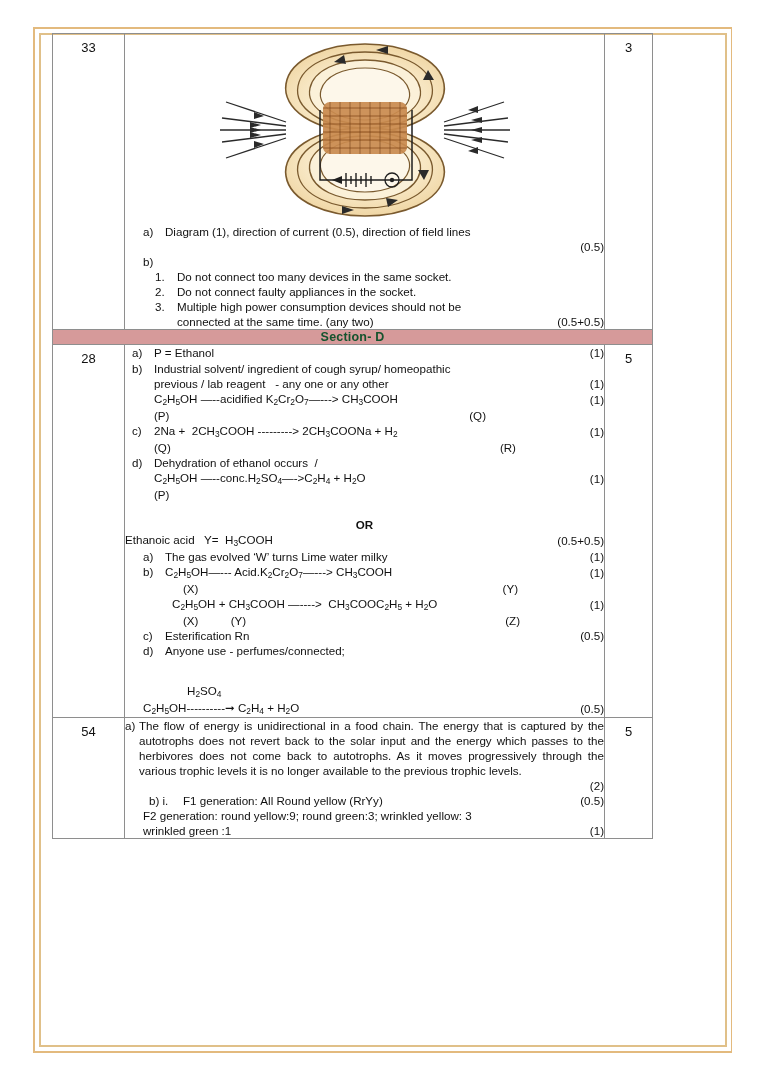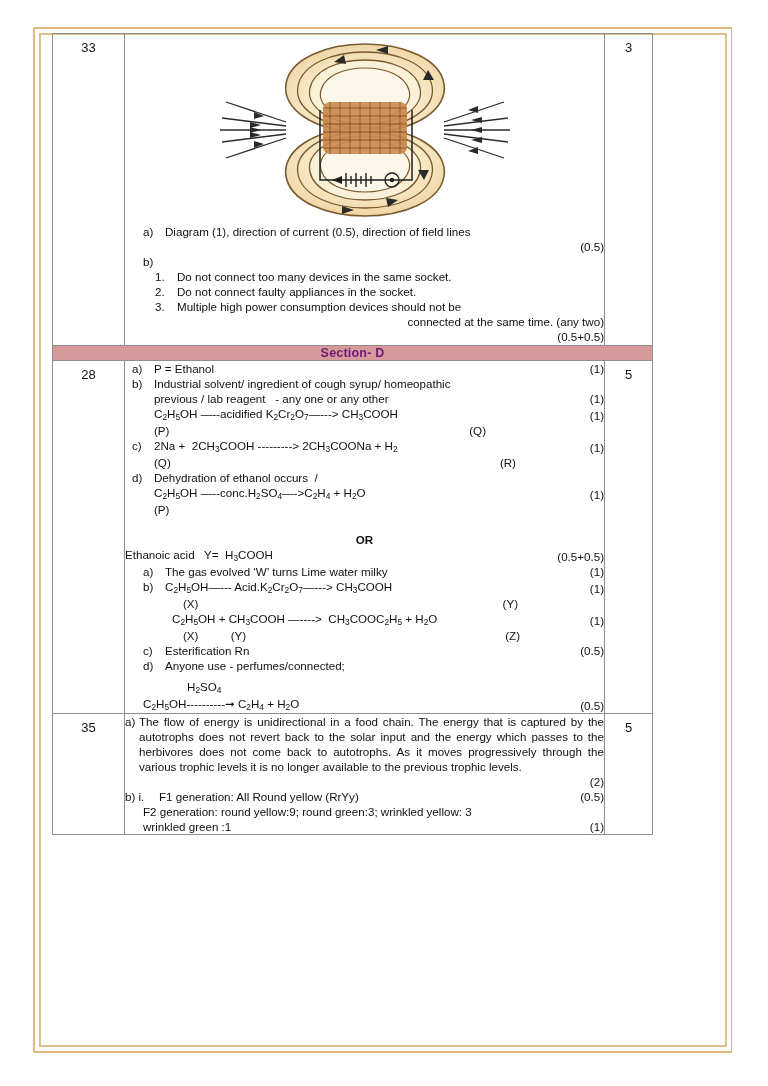--- a/index.html
+++ b/index.html
@@ -61,38 +61,38 @@
   }
   .body-cell { padding: 5px 7px 6px 7px; }
 
   .section-band {
     background: #d69a9a;
     text-align: center;
     font-weight: bold;
     font-size: 12.5px;
     padding: 6px 0 6px 0;
     letter-spacing: .2px;
-    color: #701a75;
+    color: #14532d;
   }
 
   
   .ln {
     display: flex;
-    align-items: flex-end;
+    align-items: center;
     line-height: 1.30;
     min-height: 15px;
   }
   .ln .t { flex: 1 1 auto; white-space: pre-wrap; }
   .ln .m { flex: 0 0 auto; padding-left: 6px; white-space: nowrap; text-align: right; }
   .center { text-align: center; }
   .bold { font-weight: bold; }
   .i1  { padding-left: 7px; }
   .i2  { padding-left: 18px; }
   .i3  { padding-left: 30px; }
-  .i5  { padding-left: 52px; flex-direction: column; }
+  .i5  { padding-left: 52px; }
   .i6  { padding-left: 62px; }
 
   .hang {
     display: flex;
     line-height: 1.30;
   }
   .hang .lbl { flex: 0 0 auto; width: 22px; }
   .hang .txt { flex: 1 1 auto; }
 
   sub { font-size: 0.72em; vertical-align: -0.25em; }
@@ -390,55 +390,55 @@
 
           <div class="hang i2">
             <div class="lbl">d)</div>
             <div class="txt">
               <div class="ln">
                   <span class="t">Anyone use - perfumes/connected;</span>
                 </div>
             </div>
           </div>
 
-          <div class="ln i6" style="margin-top:6px;">
+          <div class="ln i6" style="margin-top:25px;">
             <span class="t">H<sub>2</sub>SO<sub>4</sub></span>
           </div>
           <div class="ln i2">
             <span class="t">C<sub>2</sub>H<sub>5</sub>OH----------➞ C<sub>2</sub>H<sub>4</sub> + H<sub>2</sub>O</span>
             <span class="m">(0.5)</span>
           </div>
 
         </td>
         <td class="col-marks">
           <div class="marks">5</div>
         </td>
       </tr>
 
       <tr>
         <td class="col-qno">
-          <div class="qno">35</div>
+          <div class="qno">54</div>
         </td>
         <td class="col-body body-cell">
 
           <div class="hang">
             <div class="lbl" style="width:14px;">a)</div>
             <div class="txt">
               <div style="text-align:justify;line-height:1.30;">
                 <span>The flow of energy is unidirectional in a food chain. The energy that is captured by the autotrophs does not revert back to the solar input and the energy which passes to the herbivores does not come back to autotrophs. As it moves progressively through the various trophic levels it is no longer available to the previous trophic levels.</span>
               </div>
               <div class="ln">
                 <span class="t"></span>
                 <span class="m">(2)</span>
               </div>
             </div>
           </div>
 
           <div class="hang">
-            <div class="lbl" style="width:34px;">b) i.</div>
+            <div class="lbl" style="width:34px;margin-left:24px;">b) i.</div>
             <div class="txt">
               <div class="ln">
                 <span class="t">F1 generation: All Round yellow (RrYy)</span>
                 <span class="m">(0.5)</span>
               </div>
             </div>
           </div>
           <div class="ln i2">
             <span class="t">F2 generation: round yellow:9; round green:3; wrinkled yellow: 3</span>
           </div>

